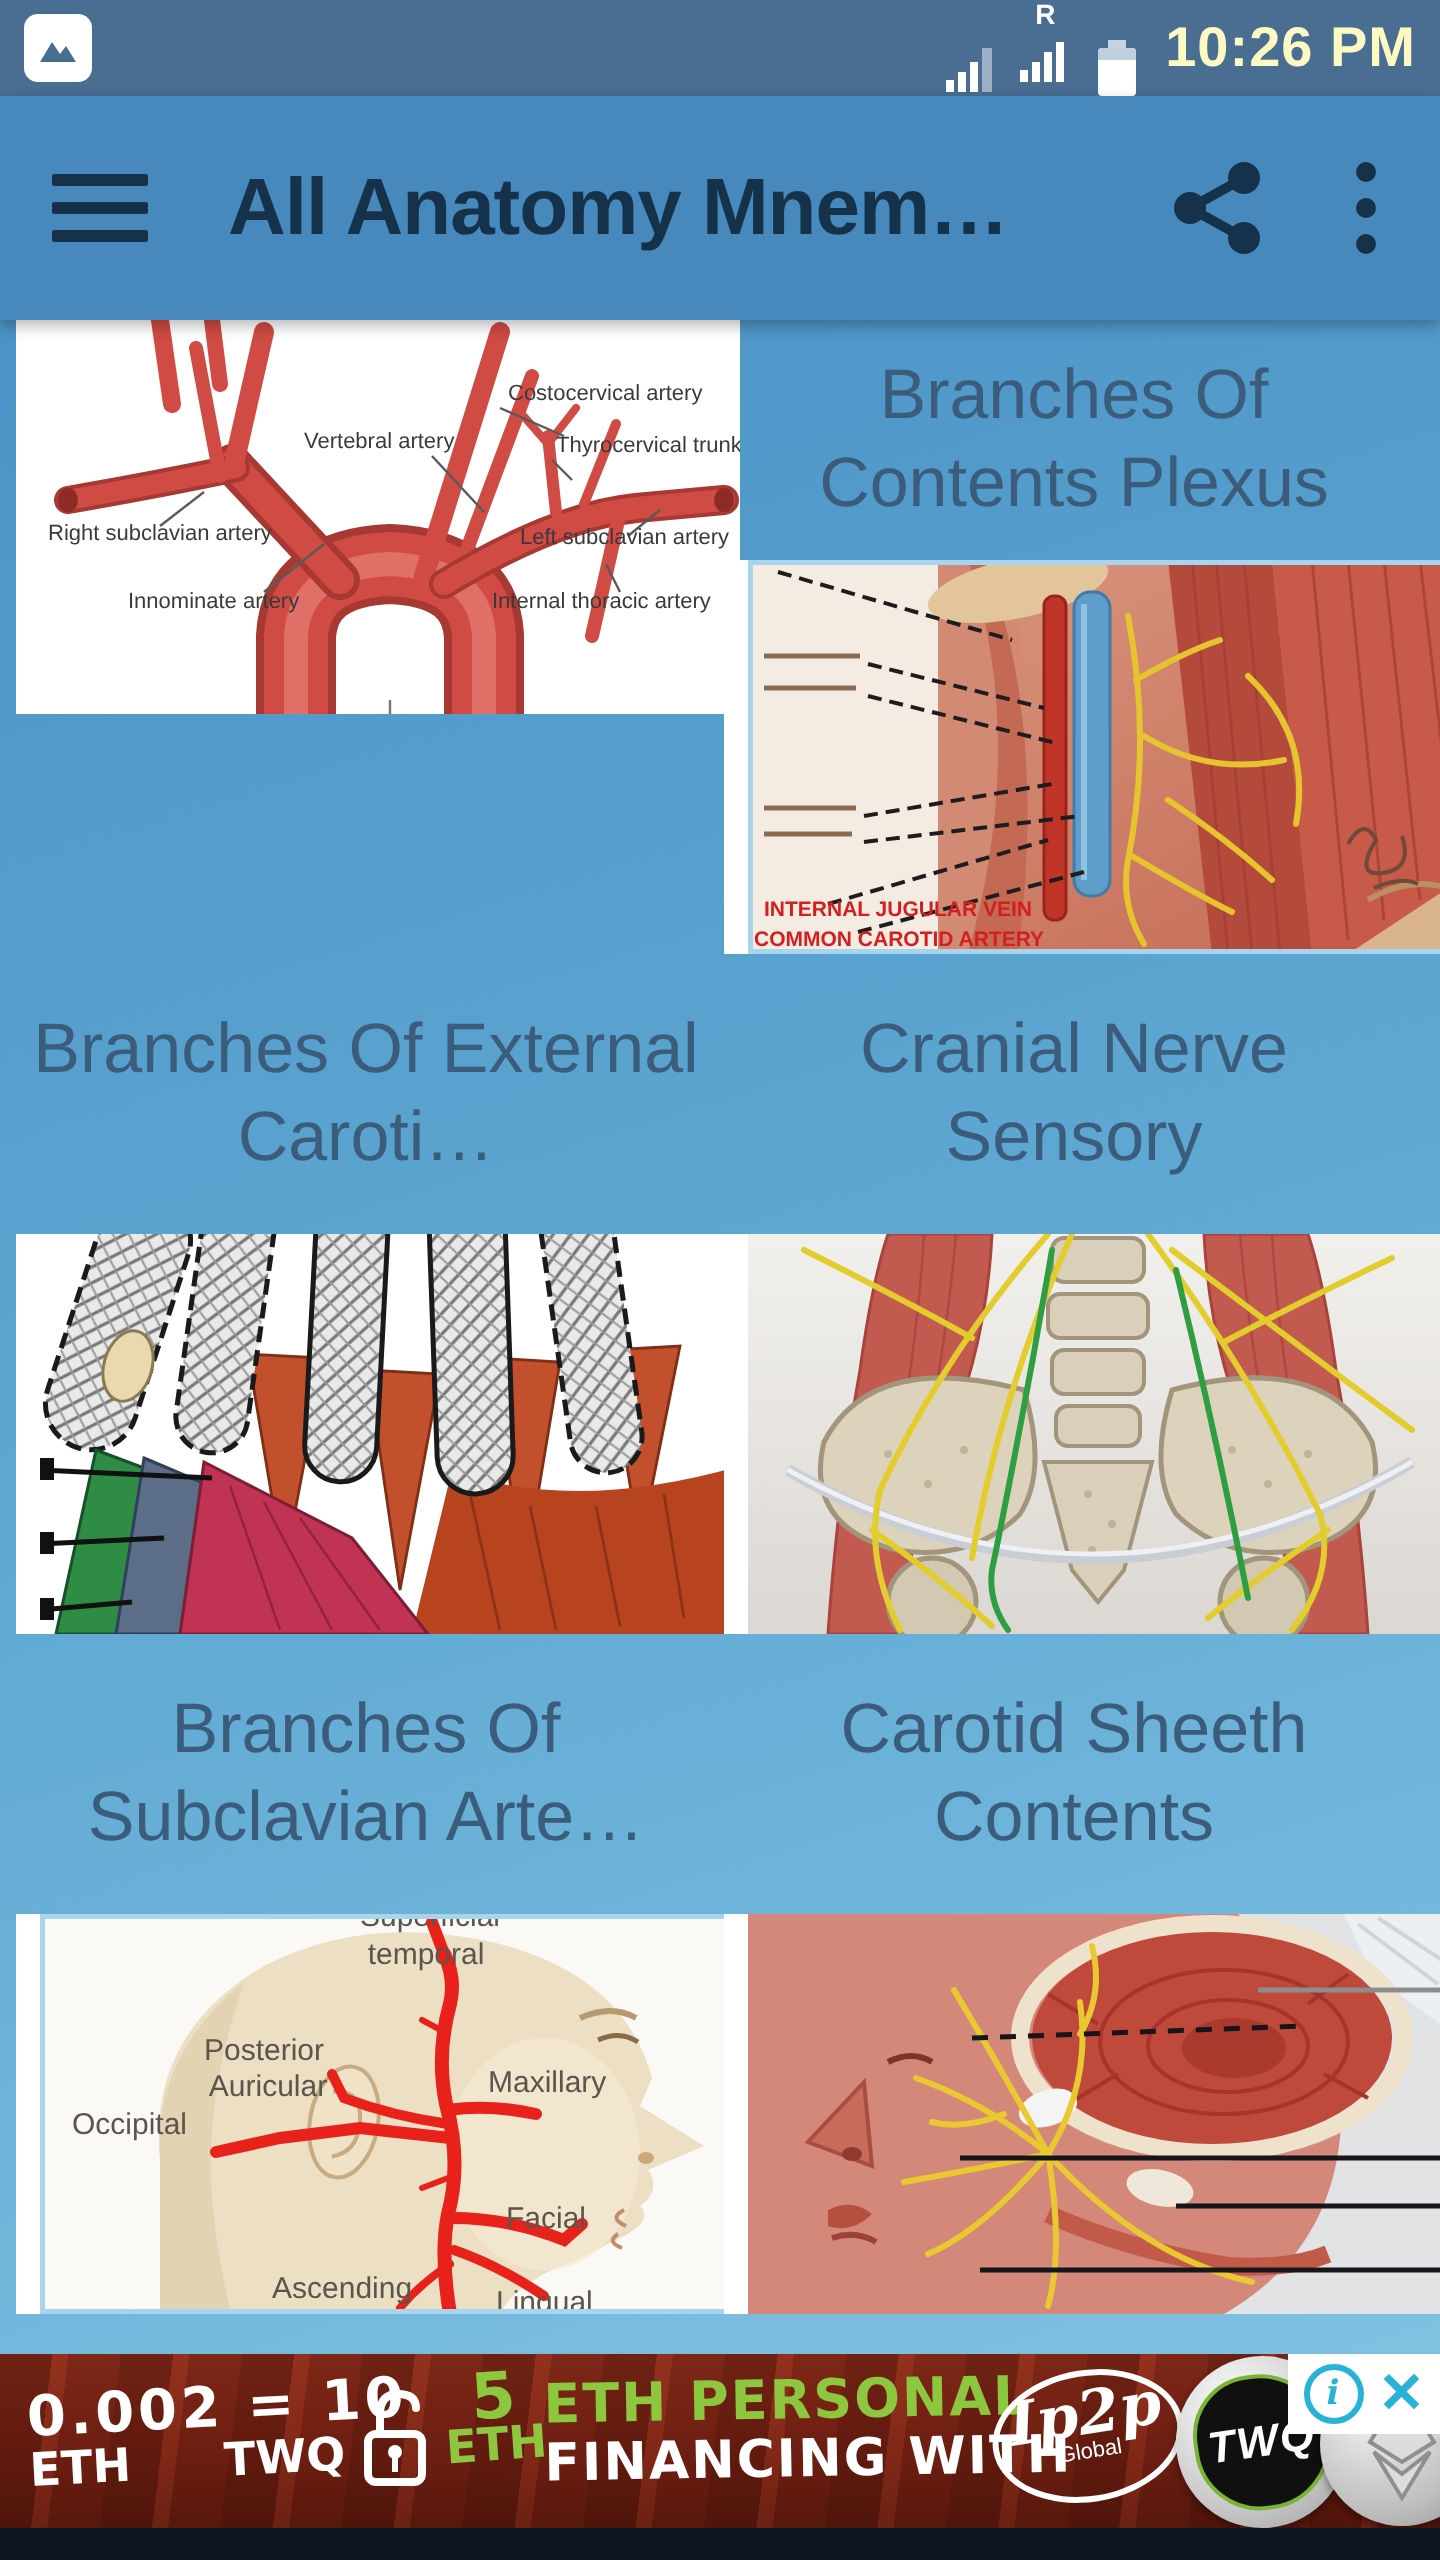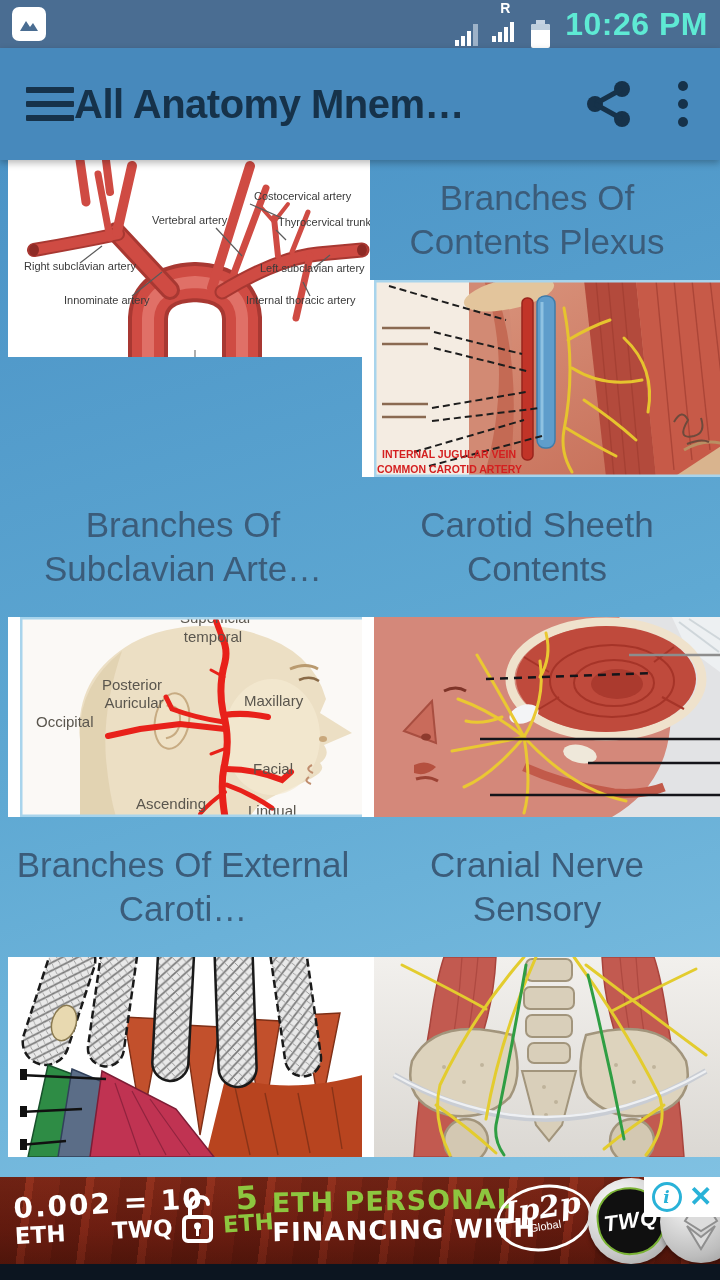--- a/index.html
+++ b/index.html
@@ -12,28 +12,28 @@
               padding:0 12px;flex:none;color:#fff;}
   .notif-icon{width:34px;height:34px;background:#fff;border-radius:7px;
               display:flex;align-items:center;justify-content:center;}
   .sb-right{margin-left:auto;display:flex;align-items:flex-end;gap:9px;}
   .sig{position:relative;display:block;}
   .roaming{position:absolute;top:-14px;left:8px;font-size:14px;color:#fff;font-weight:bold;}
   .battery{position:relative;width:19px;height:28px;margin-left:2px;}
   .battery .cap{position:absolute;top:0;left:5px;width:9px;height:4px;background:#c6d4e2;}
   .battery .body{position:absolute;top:4px;left:0;width:19px;height:24px;background:#fff;border-radius:2px;}
   .battery .lvl{position:absolute;top:4px;left:0;width:19px;height:6px;background:#bfcfdd;border-radius:2px 2px 0 0;}
-  .sb-time{font-size:32px;font-weight:bold;color:#5eead4;margin-left:6px;line-height:48px;letter-spacing:.5px;}
+  .sb-time{font-size:28px;font-weight:bold;color:#fef9c3;margin-left:6px;line-height:48px;letter-spacing:.5px;}
 
   
   .app-bar{height:112px;background:#4789bc;display:flex;align-items:center;
            padding:0 26px;flex:none;box-shadow:0 3px 7px rgba(0,0,0,.28);position:relative;z-index:3;}
   .hamburger{width:48px;display:flex;flex-direction:column;gap:8px;cursor:pointer;}
   .hamburger span{display:block;height:6px;background:#16324a;border-radius:1px;}
-  .ab-title{font-size:40px;font-weight:bold;color:#16324a;
+  .ab-title{font-size:40px;font-weight:bold;color:#16324a;margin-left:40px;
             white-space:nowrap;letter-spacing:-.5px;}
   .ab-share{margin-left:auto;margin-right:40px;cursor:pointer;}
   .ab-menu{display:flex;flex-direction:column;gap:8px;padding:4px 6px;cursor:pointer;}
   .ab-menu i{width:10px;height:10px;border-radius:50%;background:#16324a;}
 
   
   .content{height:1017px;flex:none;background:linear-gradient(163deg,#4b93c6 0%,#5fa9d3 52%,#80c1e2 100%);
            padding:0 8px;box-sizing:border-box;}
   .row{display:flex;gap:4px;}
   .cell{flex:1;min-width:0;cursor:pointer;}
@@ -253,20 +253,137 @@
             </g>
             <path d="M300,142 q8,-14 14,-2 q-12,20 6,16 q12,-3 7,-18 m-14,26 q14,-6 22,-2" stroke="#6d4a3c" stroke-width="2" fill="none"></path>
             <rect x="0" y="0" width="350" height="197" fill="none" stroke="#a8d4ec" stroke-width="5"></rect>
           </svg>
         </div>
       </div>
     </div>
 
     <div class="row">
       <div class="cell">
+        <div class="cell-label h140">Branches Of External Caroti…</div>
+        <div class="cell-image ih200">
+          <svg viewBox="0 0 350 200">
+            <defs>
+              <pattern id="hatch5" width="10" height="10" patternUnits="userSpaceOnUse">
+                <rect width="10" height="10" fill="#e9e9e9"></rect>
+                <path d="M0,10 L10,0" stroke="#777" stroke-width="1.6"></path>
+                <path d="M0,0 L10,10" stroke="#9a9a9a" stroke-width="1"></path>
+              </pattern>
+            </defs>
+            <rect width="350" height="200" fill="#ffffff"></rect>
+            <g stroke="#7e2f16" stroke-width="1.4">
+              <polygon points="104,60 122,168 142,62" fill="#c2502c"></polygon>
+              <polygon points="164,68 180,178 200,70" fill="#c2502c"></polygon>
+              <polygon points="226,62 242,172 260,64" fill="#c2502c"></polygon>
+              <polygon points="284,58 300,156 320,56" fill="#c2502c"></polygon>
+            </g>
+            <path d="M206,118 Q266,140 350,116 L350,200 L186,200 Z" fill="#b8441f"></path>
+            <g stroke="#7e2f16" stroke-width="1.4" opacity=".8">
+              <line x1="215" y1="130" x2="230" y2="198"></line>
+                <line x1="245" y1="136" x2="258" y2="198"></line>
+              <line x1="278" y1="136" x2="290" y2="196"></line>
+                <line x1="312" y1="130" x2="322" y2="192"></line>
+            </g>
+            <g>
+              <rect x="76" y="-42" width="36" height="152" rx="18" fill="url(#hatch5)" stroke="#1a1a1a" stroke-width="2.5" stroke-dasharray="8,4" transform="rotate(8 94 34)"></rect>
+              <rect x="136" y="-52" width="36" height="176" rx="18" fill="url(#hatch5)" stroke="#1a1a1a" stroke-width="2.5" transform="rotate(3 154 36)"></rect>
+              <rect x="196" y="-56" width="38" height="186" rx="19" fill="url(#hatch5)" stroke="#1a1a1a" stroke-width="2.5" transform="rotate(-2 215 37)"></rect>
+              <rect x="256" y="-46" width="36" height="166" rx="18" fill="url(#hatch5)" stroke="#1a1a1a" stroke-width="2.5" stroke-dasharray="8,4" transform="rotate(-8 274 37)"></rect>
+              <rect x="16" y="-22" width="46" height="132" rx="23" fill="url(#hatch5)" stroke="#1a1a1a" stroke-width="2.5" stroke-dasharray="8,4" transform="rotate(18 39 44)"></rect>
+            </g>
+            <ellipse cx="44" cy="66" rx="12" ry="18" fill="#e8d9b0" stroke="#8a7a50" stroke-width="1.5" transform="rotate(16 44 66)"></ellipse>
+            <polygon points="28,108 60,120 42,200 8,200" fill="#2e8c45" stroke="#17512b" stroke-width="1.5"></polygon>
+            <polygon points="52,112 90,128 97,200 38,200" fill="#5b6d87" stroke="#31405a" stroke-width="1.5"></polygon>
+            <polygon points="82,114 156,152 194,200 70,200" fill="#c03352" stroke="#7d1d36" stroke-width="1.5"></polygon>
+            <g stroke="#7d1d36" stroke-width="1.2" opacity=".7">
+              <line x1="95" y1="126" x2="120" y2="198"></line>
+                <line x1="112" y1="134" x2="146" y2="198"></line>
+                <line x1="130" y1="142" x2="170" y2="198"></line>
+            </g>
+            <g stroke="#111" stroke-width="2.5">
+              <line x1="0" y1="118" x2="86" y2="122"></line>
+              <line x1="0" y1="155" x2="62" y2="152"></line>
+              <line x1="0" y1="188" x2="46" y2="184"></line>
+            </g>
+            <g fill="#111">
+              <rect x="0" y="112" width="7" height="11"></rect>
+                <rect x="0" y="149" width="7" height="11"></rect>
+                <rect x="0" y="182" width="7" height="11"></rect>
+            </g>
+          </svg>
+        </div>
+      </div>
+      <div class="cell">
+        <div class="cell-label h140">Cranial Nerve Sensory</div>
+        <div class="cell-image ih200">
+          <svg viewBox="0 0 350 200">
+            <defs>
+              <linearGradient id="pv-bg" x1="0" y1="0" x2="0" y2="1">
+                <stop offset="0" stop-color="#f2f0ed"></stop>
+                  <stop offset="1" stop-color="#dbd8d3"></stop>
+              </linearGradient>
+            </defs>
+            <rect width="350" height="200" fill="url(#pv-bg)"></rect>
+            <path d="M70,0 L122,0 Q119,60 96,110 Q76,155 82,200 L40,200 Q45,128 56,68 Q62,24 70,0 Z" fill="#c25a50" stroke="#a8443c" stroke-width="1.5"></path>
+            <path d="M280,0 L228,0 Q231,60 254,110 Q274,155 268,200 L310,200 Q305,128 294,68 Q288,24 280,0 Z" fill="#c25a50" stroke="#a8443c" stroke-width="1.5"></path>
+            <g stroke="#a8443c" stroke-width="1.3" opacity=".75">
+              <path d="M88,0 Q84,70 66,150" fill="none"></path>
+                <path d="M104,0 Q98,70 78,160" fill="none"></path>
+              <path d="M262,0 Q266,70 284,150" fill="none"></path>
+                <path d="M246,0 Q252,70 272,160" fill="none"></path>
+            </g>
+            <g fill="#d9cfba" stroke="#a2957c" stroke-width="2">
+              <rect x="152" y="2" width="46" height="22" rx="6"></rect>
+              <rect x="150" y="30" width="50" height="22" rx="6"></rect>
+              <rect x="152" y="58" width="46" height="22" rx="6"></rect>
+              <rect x="154" y="86" width="42" height="20" rx="6"></rect>
+              <polygon points="148,114 202,114 188,168 175,184 162,168"></polygon>
+            </g>
+            <path d="M138,78 Q62,58 38,104 Q28,146 74,158 Q112,164 136,140 Q150,118 138,78 Z" fill="#ddd3bd" stroke="#a2957c" stroke-width="2.5"></path>
+            <path d="M212,78 Q288,58 312,104 Q322,146 276,158 Q238,164 214,140 Q200,118 212,78 Z" fill="#ddd3bd" stroke="#a2957c" stroke-width="2.5"></path>
+            <circle cx="92" cy="184" r="22" fill="#d3c8b2" stroke="#a2957c" stroke-width="2.5"></circle>
+            <circle cx="258" cy="184" r="22" fill="#d3c8b2" stroke="#a2957c" stroke-width="2.5"></circle>
+            <g fill="#b4a88e" opacity=".7">
+              <circle cx="70" cy="110" r="2"></circle>
+                <circle cx="90" cy="125" r="2"></circle>
+                <circle cx="108" cy="108" r="2"></circle>
+              <circle cx="280" cy="110" r="2"></circle>
+                <circle cx="260" cy="125" r="2"></circle>
+                <circle cx="242" cy="108" r="2"></circle>
+              <circle cx="170" cy="130" r="2"></circle>
+                <circle cx="182" cy="145" r="2"></circle>
+                <circle cx="172" cy="158" r="2"></circle>
+            </g>
+            <path d="M20,118 Q175,208 332,114" stroke="#c9cdd4" stroke-width="6" fill="none"></path>
+            <path d="M20,118 Q175,204 332,114" stroke="#eef0f3" stroke-width="2.5" fill="none"></path>
+            <g stroke="#e3cc2e" stroke-width="3" fill="none" stroke-linecap="round">
+              <path d="M150,0 Q98,60 66,128 Q58,162 76,198"></path>
+              <path d="M162,0 Q126,80 112,162"></path>
+              <path d="M200,0 Q250,68 286,140 Q294,170 272,198"></path>
+              <path d="M212,8 Q278,58 332,98"></path>
+              <path d="M28,8 Q80,34 112,52"></path>
+              <path d="M322,12 Q268,38 238,54"></path>
+              <path d="M62,148 Q96,172 122,196"></path>
+              <path d="M290,148 Q254,172 230,192"></path>
+            </g>
+            <g stroke="#2f9e43" stroke-width="3" fill="none" stroke-linecap="round">
+              <path d="M152,8 Q138,90 122,168 Q120,184 130,198"></path>
+              <path d="M214,18 Q234,100 250,182"></path>
+            </g>
+          </svg>
+        </div>
+      </div>
+    </div>
+
+    <div class="row">
+      <div class="cell">
         <div class="cell-label h140">Branches Of Subclavian Arte…</div>
         <div class="cell-image ih200">
           <svg viewBox="0 0 350 200">
             <rect width="350" height="200" fill="#fbf9f6"></rect>
             <path d="M60,200 L60,122 Q54,60 112,26 Q162,0 226,14 Q292,30 306,82 L300,96 L332,116 L304,128 Q311,138 300,146 Q307,153 292,161 L268,173 Q238,184 230,200 Z" fill="#ecdfc4"></path>
             <path d="M60,200 L60,122 Q57,70 102,34 Q82,92 86,142 Q89,176 96,200 Z" fill="#e0cfae" opacity=".8"></path>
             <ellipse cx="252" cy="120" rx="48" ry="58" fill="#f4ead2" opacity=".75"></ellipse>
             <path d="M270,52 Q286,45 298,52" stroke="#b99a6f" stroke-width="3" fill="none"></path>
             <path d="M279,63 Q290,58 299,64" stroke="#8a6b48" stroke-width="2.5" fill="none"></path>
             <ellipse cx="303" cy="122" rx="4" ry="3" fill="#c9a87c"></ellipse>
@@ -347,137 +464,20 @@
               <line x1="112" y1="62" x2="278" y2="56" stroke-dasharray="8,6"></line>
               <line x1="106" y1="122" x2="350" y2="122"></line>
               <line x1="214" y1="146" x2="350" y2="146"></line>
               <line x1="116" y1="178" x2="350" y2="178"></line>
             </g>
           </svg>
         </div>
       </div>
     </div>
 
-    <div class="row">
-      <div class="cell">
-        <div class="cell-label h140">Branches Of External Caroti…</div>
-        <div class="cell-image ih200">
-          <svg viewBox="0 0 350 200">
-            <defs>
-              <pattern id="hatch5" width="10" height="10" patternUnits="userSpaceOnUse">
-                <rect width="10" height="10" fill="#e9e9e9"></rect>
-                <path d="M0,10 L10,0" stroke="#777" stroke-width="1.6"></path>
-                <path d="M0,0 L10,10" stroke="#9a9a9a" stroke-width="1"></path>
-              </pattern>
-            </defs>
-            <rect width="350" height="200" fill="#ffffff"></rect>
-            <g stroke="#7e2f16" stroke-width="1.4">
-              <polygon points="104,60 122,168 142,62" fill="#c2502c"></polygon>
-              <polygon points="164,68 180,178 200,70" fill="#c2502c"></polygon>
-              <polygon points="226,62 242,172 260,64" fill="#c2502c"></polygon>
-              <polygon points="284,58 300,156 320,56" fill="#c2502c"></polygon>
-            </g>
-            <path d="M206,118 Q266,140 350,116 L350,200 L186,200 Z" fill="#b8441f"></path>
-            <g stroke="#7e2f16" stroke-width="1.4" opacity=".8">
-              <line x1="215" y1="130" x2="230" y2="198"></line>
-                <line x1="245" y1="136" x2="258" y2="198"></line>
-              <line x1="278" y1="136" x2="290" y2="196"></line>
-                <line x1="312" y1="130" x2="322" y2="192"></line>
-            </g>
-            <g>
-              <rect x="76" y="-42" width="36" height="152" rx="18" fill="url(#hatch5)" stroke="#1a1a1a" stroke-width="2.5" stroke-dasharray="8,4" transform="rotate(8 94 34)"></rect>
-              <rect x="136" y="-52" width="36" height="176" rx="18" fill="url(#hatch5)" stroke="#1a1a1a" stroke-width="2.5" transform="rotate(3 154 36)"></rect>
-              <rect x="196" y="-56" width="38" height="186" rx="19" fill="url(#hatch5)" stroke="#1a1a1a" stroke-width="2.5" transform="rotate(-2 215 37)"></rect>
-              <rect x="256" y="-46" width="36" height="166" rx="18" fill="url(#hatch5)" stroke="#1a1a1a" stroke-width="2.5" stroke-dasharray="8,4" transform="rotate(-8 274 37)"></rect>
-              <rect x="16" y="-22" width="46" height="132" rx="23" fill="url(#hatch5)" stroke="#1a1a1a" stroke-width="2.5" stroke-dasharray="8,4" transform="rotate(18 39 44)"></rect>
-            </g>
-            <ellipse cx="44" cy="66" rx="12" ry="18" fill="#e8d9b0" stroke="#8a7a50" stroke-width="1.5" transform="rotate(16 44 66)"></ellipse>
-            <polygon points="28,108 60,120 42,200 8,200" fill="#2e8c45" stroke="#17512b" stroke-width="1.5"></polygon>
-            <polygon points="52,112 90,128 97,200 38,200" fill="#5b6d87" stroke="#31405a" stroke-width="1.5"></polygon>
-            <polygon points="82,114 156,152 194,200 70,200" fill="#c03352" stroke="#7d1d36" stroke-width="1.5"></polygon>
-            <g stroke="#7d1d36" stroke-width="1.2" opacity=".7">
-              <line x1="95" y1="126" x2="120" y2="198"></line>
-                <line x1="112" y1="134" x2="146" y2="198"></line>
-                <line x1="130" y1="142" x2="170" y2="198"></line>
-            </g>
-            <g stroke="#111" stroke-width="2.5">
-              <line x1="0" y1="118" x2="86" y2="122"></line>
-              <line x1="0" y1="155" x2="62" y2="152"></line>
-              <line x1="0" y1="188" x2="46" y2="184"></line>
-            </g>
-            <g fill="#111">
-              <rect x="0" y="112" width="7" height="11"></rect>
-                <rect x="0" y="149" width="7" height="11"></rect>
-                <rect x="0" y="182" width="7" height="11"></rect>
-            </g>
-          </svg>
-        </div>
-      </div>
-      <div class="cell">
-        <div class="cell-label h140">Cranial Nerve Sensory</div>
-        <div class="cell-image ih200">
-          <svg viewBox="0 0 350 200">
-            <defs>
-              <linearGradient id="pv-bg" x1="0" y1="0" x2="0" y2="1">
-                <stop offset="0" stop-color="#f2f0ed"></stop>
-                  <stop offset="1" stop-color="#dbd8d3"></stop>
-              </linearGradient>
-            </defs>
-            <rect width="350" height="200" fill="url(#pv-bg)"></rect>
-            <path d="M70,0 L122,0 Q119,60 96,110 Q76,155 82,200 L40,200 Q45,128 56,68 Q62,24 70,0 Z" fill="#c25a50" stroke="#a8443c" stroke-width="1.5"></path>
-            <path d="M280,0 L228,0 Q231,60 254,110 Q274,155 268,200 L310,200 Q305,128 294,68 Q288,24 280,0 Z" fill="#c25a50" stroke="#a8443c" stroke-width="1.5"></path>
-            <g stroke="#a8443c" stroke-width="1.3" opacity=".75">
-              <path d="M88,0 Q84,70 66,150" fill="none"></path>
-                <path d="M104,0 Q98,70 78,160" fill="none"></path>
-              <path d="M262,0 Q266,70 284,150" fill="none"></path>
-                <path d="M246,0 Q252,70 272,160" fill="none"></path>
-            </g>
-            <g fill="#d9cfba" stroke="#a2957c" stroke-width="2">
-              <rect x="152" y="2" width="46" height="22" rx="6"></rect>
-              <rect x="150" y="30" width="50" height="22" rx="6"></rect>
-              <rect x="152" y="58" width="46" height="22" rx="6"></rect>
-              <rect x="154" y="86" width="42" height="20" rx="6"></rect>
-              <polygon points="148,114 202,114 188,168 175,184 162,168"></polygon>
-            </g>
-            <path d="M138,78 Q62,58 38,104 Q28,146 74,158 Q112,164 136,140 Q150,118 138,78 Z" fill="#ddd3bd" stroke="#a2957c" stroke-width="2.5"></path>
-            <path d="M212,78 Q288,58 312,104 Q322,146 276,158 Q238,164 214,140 Q200,118 212,78 Z" fill="#ddd3bd" stroke="#a2957c" stroke-width="2.5"></path>
-            <circle cx="92" cy="184" r="22" fill="#d3c8b2" stroke="#a2957c" stroke-width="2.5"></circle>
-            <circle cx="258" cy="184" r="22" fill="#d3c8b2" stroke="#a2957c" stroke-width="2.5"></circle>
-            <g fill="#b4a88e" opacity=".7">
-              <circle cx="70" cy="110" r="2"></circle>
-                <circle cx="90" cy="125" r="2"></circle>
-                <circle cx="108" cy="108" r="2"></circle>
-              <circle cx="280" cy="110" r="2"></circle>
-                <circle cx="260" cy="125" r="2"></circle>
-                <circle cx="242" cy="108" r="2"></circle>
-              <circle cx="170" cy="130" r="2"></circle>
-                <circle cx="182" cy="145" r="2"></circle>
-                <circle cx="172" cy="158" r="2"></circle>
-            </g>
-            <path d="M20,118 Q175,208 332,114" stroke="#c9cdd4" stroke-width="6" fill="none"></path>
-            <path d="M20,118 Q175,204 332,114" stroke="#eef0f3" stroke-width="2.5" fill="none"></path>
-            <g stroke="#e3cc2e" stroke-width="3" fill="none" stroke-linecap="round">
-              <path d="M150,0 Q98,60 66,128 Q58,162 76,198"></path>
-              <path d="M162,0 Q126,80 112,162"></path>
-              <path d="M200,0 Q250,68 286,140 Q294,170 272,198"></path>
-              <path d="M212,8 Q278,58 332,98"></path>
-              <path d="M28,8 Q80,34 112,52"></path>
-              <path d="M322,12 Q268,38 238,54"></path>
-              <path d="M62,148 Q96,172 122,196"></path>
-              <path d="M290,148 Q254,172 230,192"></path>
-            </g>
-            <g stroke="#2f9e43" stroke-width="3" fill="none" stroke-linecap="round">
-              <path d="M152,8 Q138,90 122,168 Q120,184 130,198"></path>
-              <path d="M214,18 Q234,100 250,182"></path>
-            </g>
-          </svg>
-        </div>
-      </div>
-    </div>
-
   </div>
 
   <div class="ad">
     <div class="ad-rate">
       <div class="r1">0.002 = 10</div>
       <div class="r2">
         <span>ETH</span>
         <span>TWQ</span>
       </div>
     </div>

